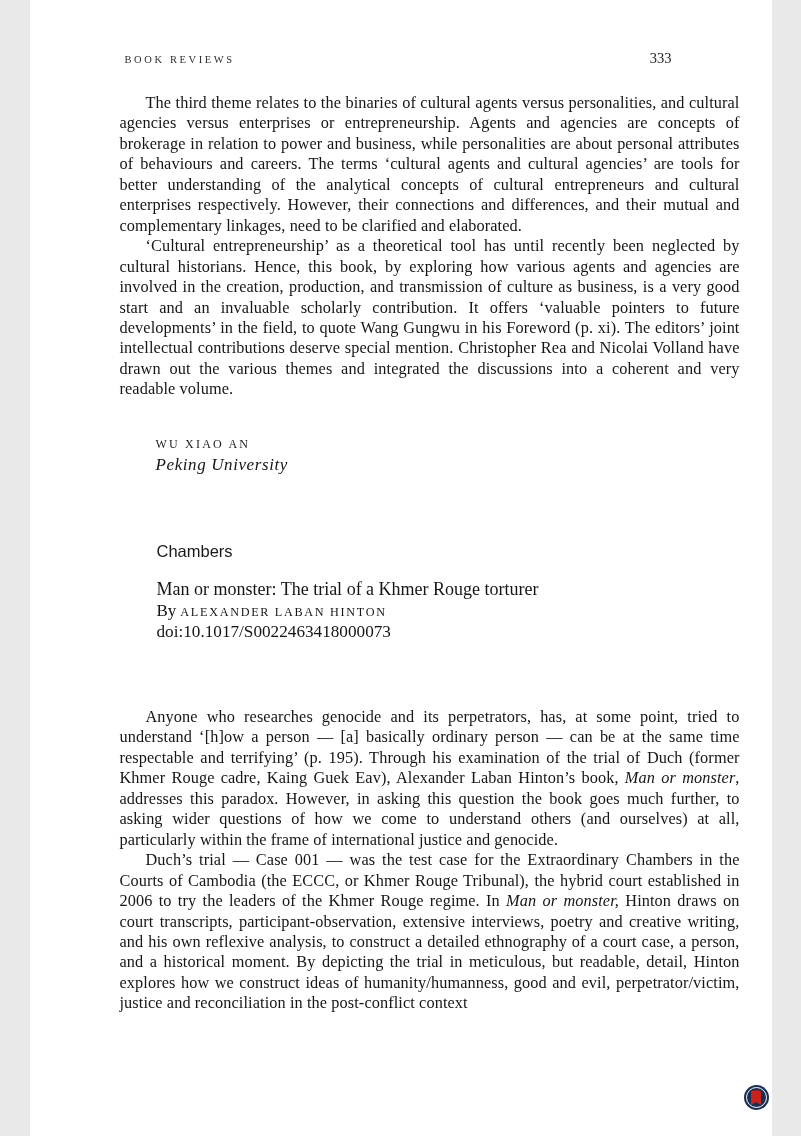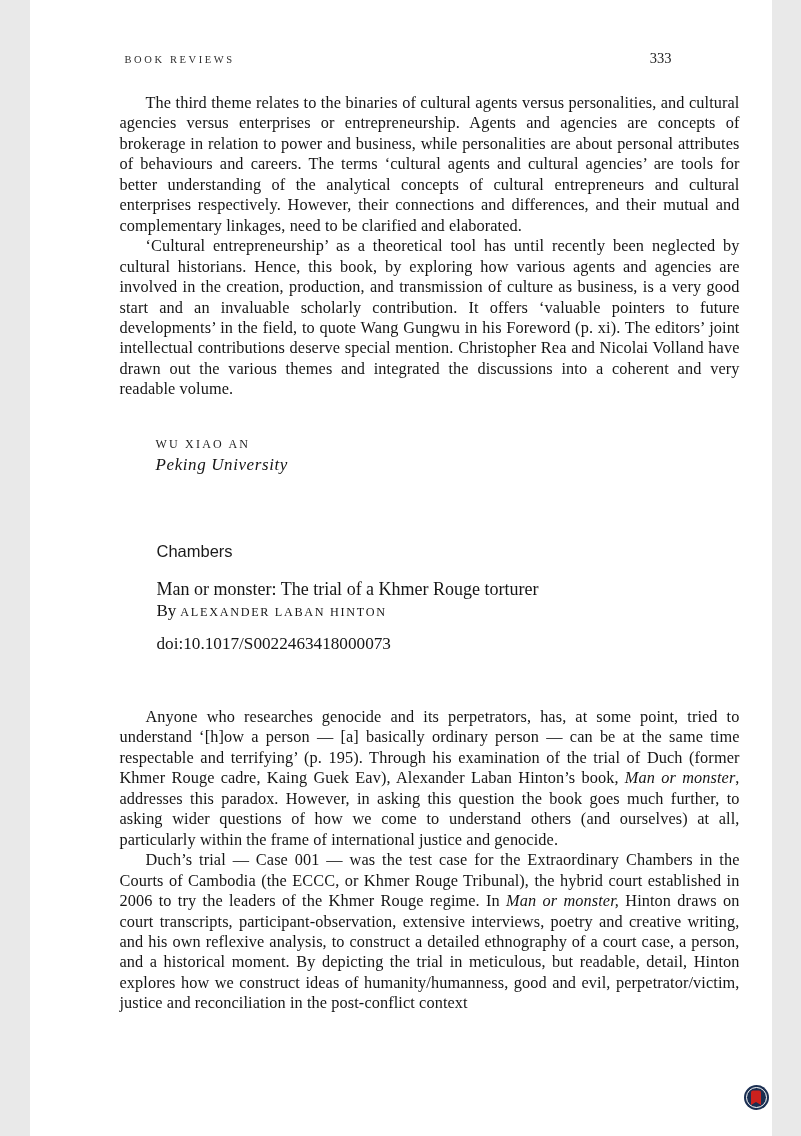--- a/index.html
+++ b/index.html
@@ -53,21 +53,21 @@
     font-family:"Liberation Sans","DejaVu Sans",sans-serif;
     font-weight:400; font-size:16.5px; color:#1a1a1a;
     margin:0 0 17px 0;
   }
   .book-title {
     font-size:18px; line-height:22px; margin:0;
   }
   .byline { font-size:17px; margin:1px 0 0 0; }
   .byline-author { font-size:12.2px; letter-spacing:1.7px; margin-left:4px;margin-top:48px; }
   .imprint-line { font-size:17.2px; line-height:21.6px; }
-  .doi { font-size:17.2px; line-height:21.6px;margin-top:12px; }
+  .doi { font-size:17.2px; line-height:21.6px; }
 
   
   .crossmark {
     position:absolute; top:1085px; left:714px;
     display:flex; align-items:flex-end; gap:4px;
     cursor:pointer;
   }
   .cm-circle {
     width:25px; height:25px; border-radius:50%;
     position:relative; background:#1b2f52;

